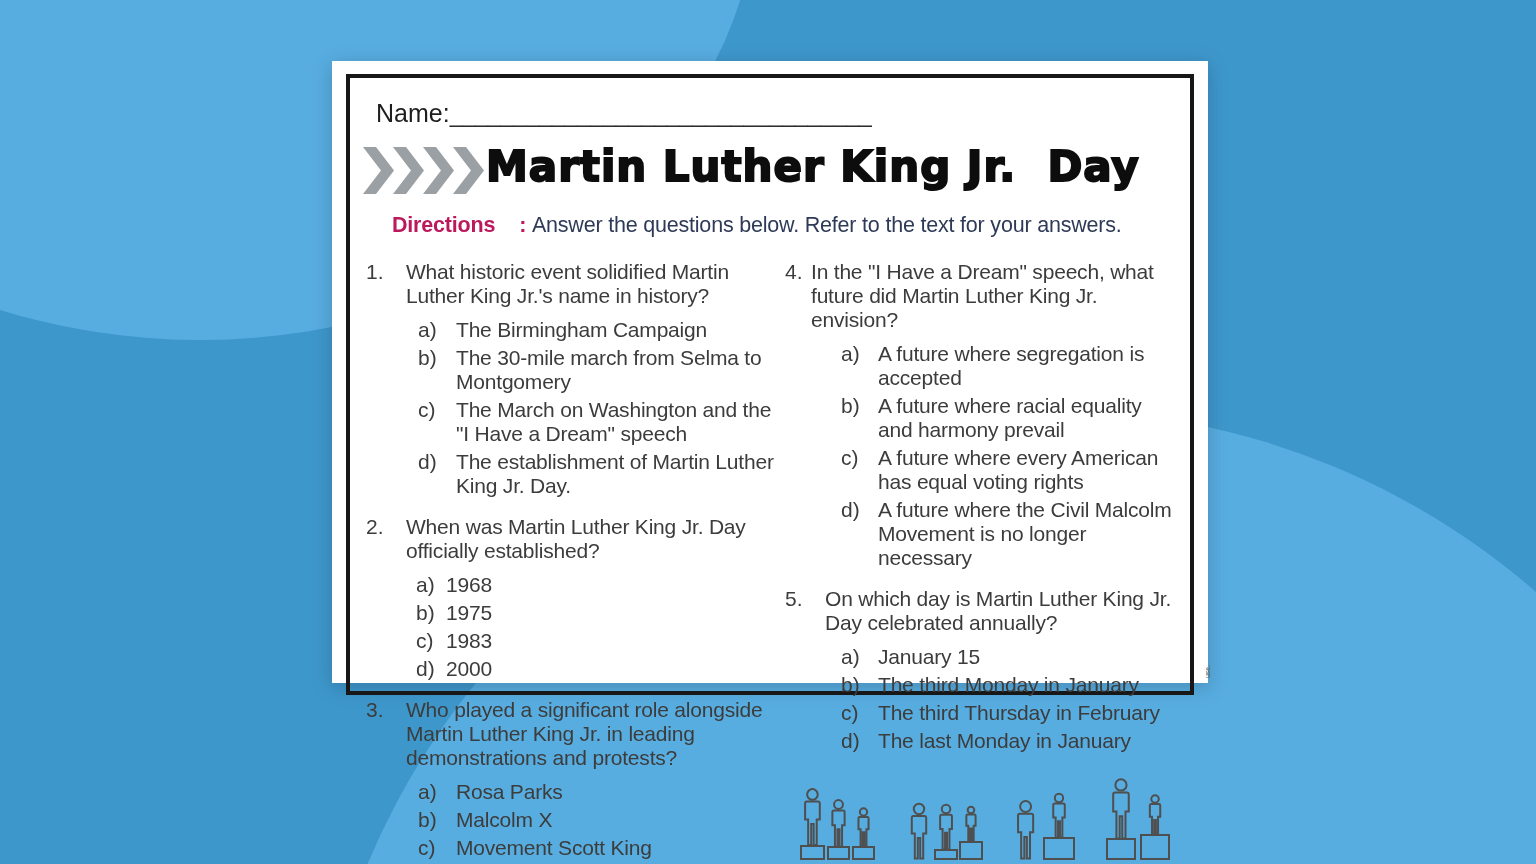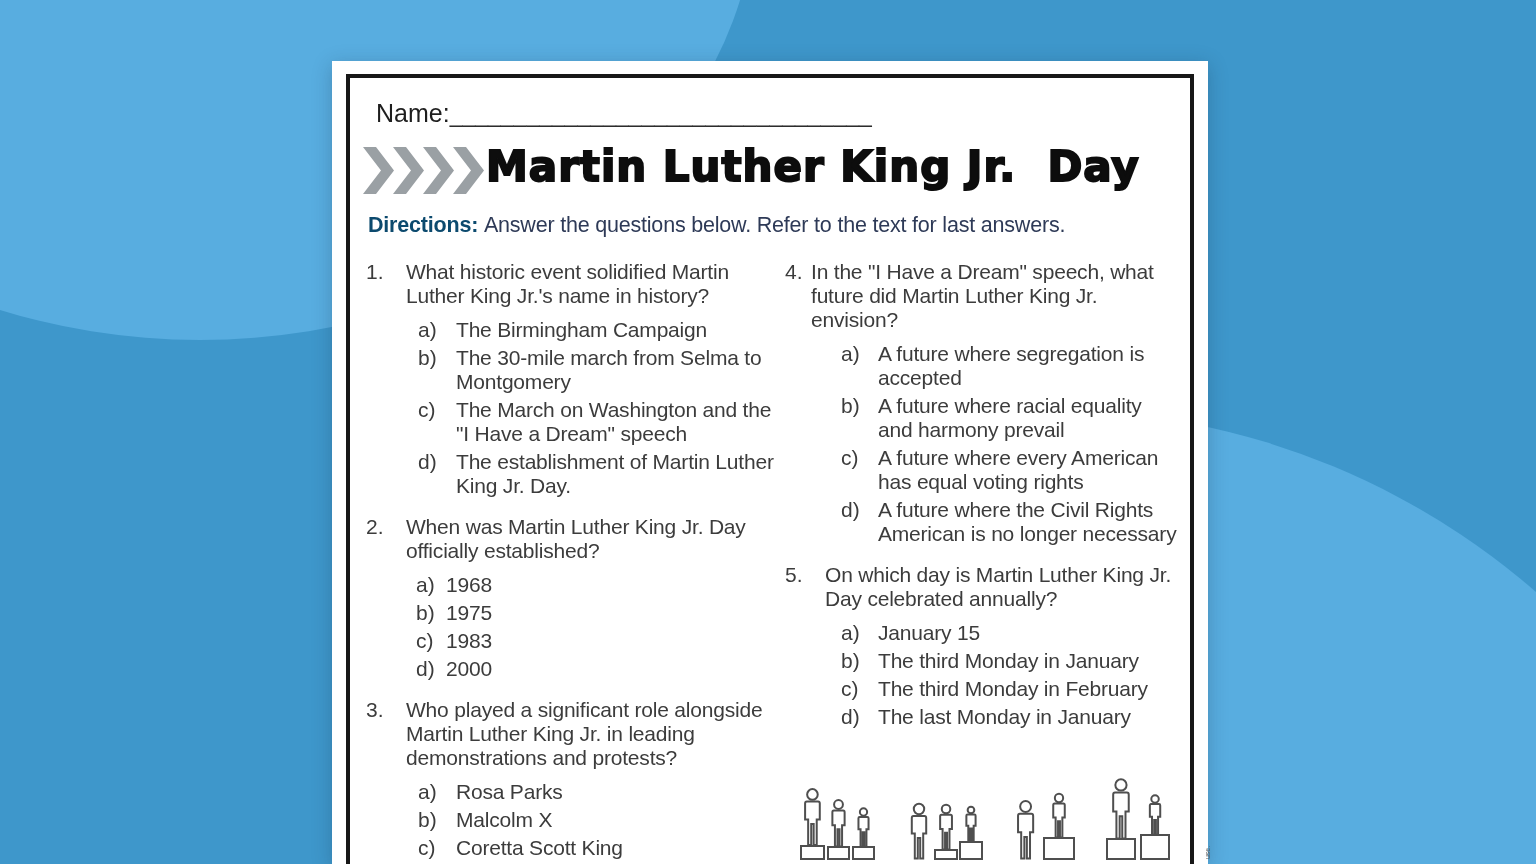--- a/index.html
+++ b/index.html
@@ -17,21 +17,21 @@
     border-radius:50%;
   }
   .bg-bottomright {
     left:310px; top:410px; width:1480px; height:1480px;
     border-radius:50%;
   }
 
   
   .page {
     position:absolute; left:332px; top:61px;
-    width:876px; height:803px;
+    width:876px; height:622px;
     background:#ffffff;
     box-shadow:0 4px 18px rgba(20,40,60,.25);
   }
   .frame {
     position:absolute; left:14px; right:14px; top:13px; bottom:-12px;
     border:4px solid #171717;
   }
 
   .name-row {
     position:absolute; left:44px; top:38px;
@@ -50,21 +50,21 @@
     color:#0d0d0d;
     -webkit-text-stroke:2px #0d0d0d;
     letter-spacing:1px;
     white-space:pre;
   }
 
   .directions {
     position:absolute; left:36px; top:152px;
     font-size:21.5px; color:#2e3a57; letter-spacing:-0.2px;
   }
-  .directions .dir-label { font-weight:bold; color:#0c4a6e; }
+  .directions .dir-label { font-weight:bold; color:#be185d;margin-left:24px; }
 
   
   .col { position:absolute; top:199px; font-size:21px; line-height:24px; color:#3c3c3c; }
   .col-left  { left:34px;  width:412px; }
   .col-right { left:453px; width:392px; }
 
   .question { margin-bottom:17px; }
   .q-head { display:flex; }
   .q-num { flex:0 0 40px; }
   .q-num.narrow { flex:0 0 26px; }
@@ -114,21 +114,21 @@
     <g fill="#9aa0a4">
       <polygon points="0,0 13,0 31,23.5 13,47 0,47 18,23.5"></polygon>
       <polygon points="30,0 43,0 61,23.5 43,47 30,47 48,23.5"></polygon>
       <polygon points="60,0 73,0 91,23.5 73,47 60,47 78,23.5"></polygon>
       <polygon points="90,0 103,0 121,23.5 103,47 90,47 108,23.5"></polygon>
     </g>
   </svg>
 
   <h1 class="title">Martin Luther King Jr.  Day</h1>
 
-  <p class="directions"><span class="dir-label">Directions</span><span class="dir-label">: </span><span>Answer the questions below. Refer to the text for last answers.</span></p>
+  <p class="directions"><span class="dir-label">Directions</span><span class="dir-label">: </span><span>Answer the questions below. Refer to the text for your answers.</span></p>
 
   <div class="col col-left">
 
     <div class="question">
       <div class="q-head">
         <span class="q-num">1.</span>
         <span class="q-text">What historic event solidified Martin Luther King Jr.'s name in history?</span>
       </div>
       <div class="options">
         <div class="option">
@@ -195,21 +195,21 @@
             <span class="opt-text">Rosa Parks</span>
           </div>
         <div class="option">
             <span class="opt-indent"></span>
             <span class="opt-letter">b)</span>
             <span class="opt-text">Malcolm X</span>
           </div>
         <div class="option">
             <span class="opt-indent"></span>
             <span class="opt-letter">c)</span>
-            <span class="opt-text">Coretta Scott King</span>
+            <span class="opt-text">Movement Scott King</span>
           </div>
 
       </div>
     </div>
   </div>
 
   <div class="col col-right">
 
     <div class="question">
       <div class="q-head">
@@ -228,21 +228,21 @@
             <span class="opt-text">A future where racial equality and harmony prevail</span>
           </div>
         <div class="option">
             <span class="opt-indent"></span>
             <span class="opt-letter">c)</span>
             <span class="opt-text">A future where every American has equal voting rights</span>
           </div>
         <div class="option">
             <span class="opt-indent"></span>
             <span class="opt-letter">d)</span>
-            <span class="opt-text">A future where the Civil Rights American is no longer necessary</span>
+            <span class="opt-text">A future where the Civil Malcolm Movement is no longer necessary</span>
           </div>
       </div>
     </div>
 
     <div class="question">
       <div class="q-head">
         <span class="q-num">5.</span>
         <span class="q-text">On which day is Martin Luther King Jr. Day celebrated annually?</span>
       </div>
       <div class="options">
@@ -252,21 +252,21 @@
             <span class="opt-text">January 15</span>
           </div>
         <div class="option">
             <span class="opt-indent"></span>
             <span class="opt-letter">b)</span>
             <span class="opt-text">The third Monday in January</span>
           </div>
         <div class="option">
             <span class="opt-indent"></span>
             <span class="opt-letter">c)</span>
-            <span class="opt-text">The third Monday in February</span>
+            <span class="opt-text">The third Thursday in February</span>
           </div>
         <div class="option">
             <span class="opt-indent"></span>
             <span class="opt-letter">d)</span>
             <span class="opt-text">The last Monday in January</span>
           </div>
       </div>
     </div>
   </div>
 

